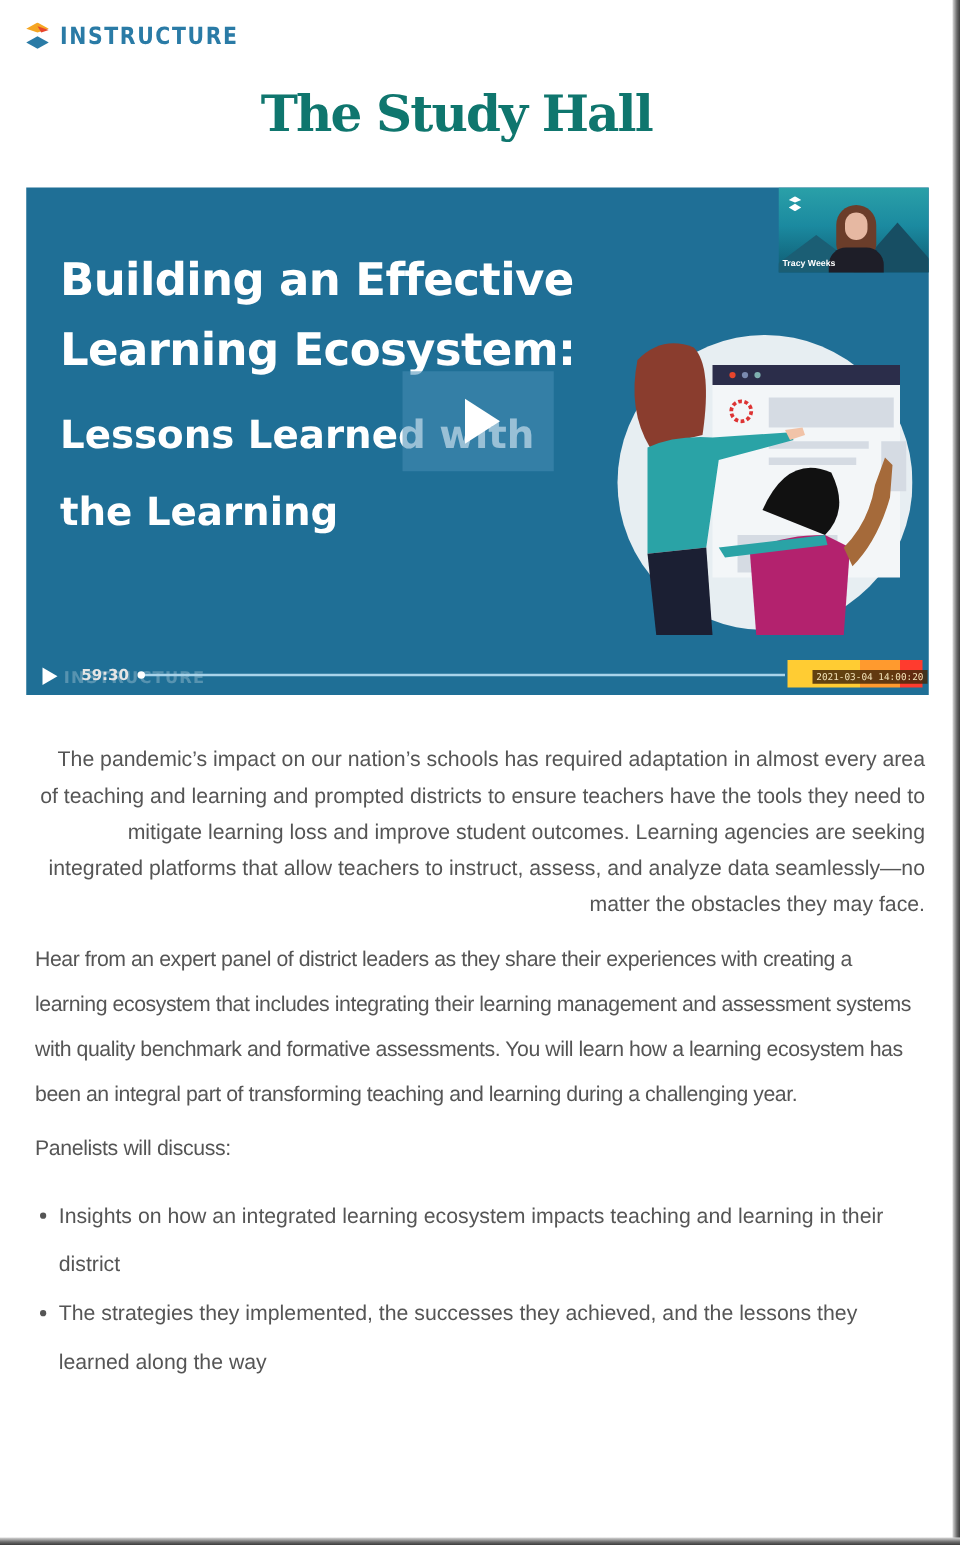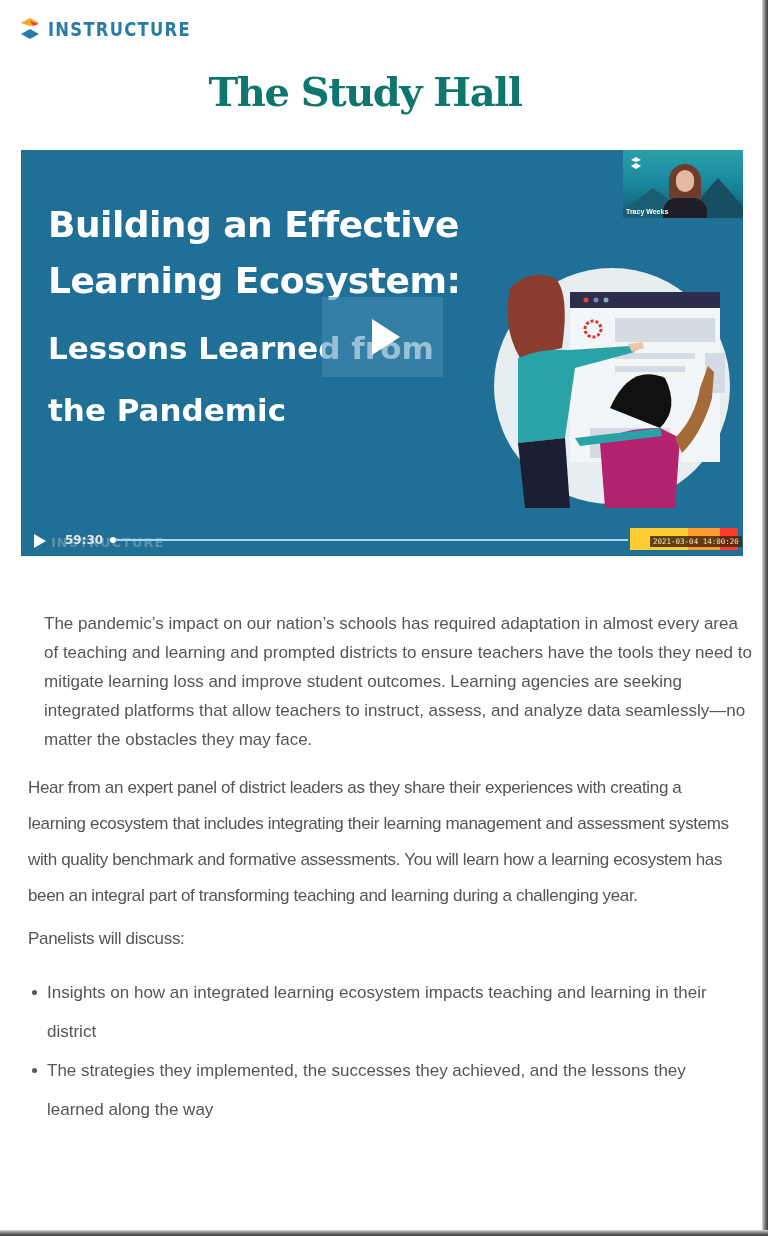--- a/index.html
+++ b/index.html
@@ -39,21 +39,21 @@
   .ctrl-play { position:absolute; left:13px; top:12px; width:0; height:0; border-top:7px solid transparent; border-bottom:7px solid transparent; border-left:12px solid #ffffff; cursor:pointer; }
   .ctrl-time { position:absolute; left:44px; top:11px; font-size:12px; font-weight:bold; color:#e5e5e5; font-family:"DejaVu Sans", sans-serif; }
   .ctrl-watermark { position:absolute; left:30px; top:13px; font-size:13px; color:rgba(255,255,255,0.25); letter-spacing:1px; font-weight:bold; font-family:"DejaVu Sans", sans-serif; }
   .progress { position:absolute; left:92px; top:17px; width:515px; height:2px; background:#a9d4ea; cursor:pointer; }
   .progress-knob { position:absolute; left:-3px; top:-2px; width:6px; height:6px; border-radius:3px; background:#ffffff; }
   .ts-bar { position:absolute; left:609px; top:6px; width:108px; height:22px; display:flex; }
   .ts-y { flex:55; background:#ffcc33; } .ts-o { flex:30; background:#ff9a2e; } .ts-r { flex:17; background:#ff3b2e; }
   .ts-text { position:absolute; left:629px; top:14px; background:rgba(70,40,10,0.85); color:#f3e3b8; font-size:7.5px; padding:1px 3px; font-family:"DejaVu Sans Mono", monospace; }
 
   .content { position:absolute; left:28px; top:593px; width:720px; color:#555555; font-family:"Liberation Sans", sans-serif; font-size:17px; }
-  .p1 { margin:16px; line-height:29px; width:712px; }
+  .p1 { margin:0; line-height:29px; width:712px;text-align:right; }
   .p2 { margin:12px 0 0 0; line-height:36px; width:712px; letter-spacing:-0.35px; }
   .p3 { margin:10px 0 0 0; line-height:29px; letter-spacing:-0.3px; }
   ul.bullets { margin:20px 0 0 0; padding:0 0 0 19px; list-style:none; }
   ul.bullets li { position:relative; line-height:39px; width:700px; }
   ul.bullets li::before { content:""; position:absolute; left:-15px; top:17px; width:5px; height:5px; border-radius:3px; background:#555; }
 </style>
 </head>
 <body>
 
 <div class="frame-right"></div>
@@ -66,22 +66,22 @@
     <polygon points="10,11 19,16 10,21 1,16" fill="#2a7ba6"></polygon>
   </svg>
   <span class="logo-text">INSTRUCTURE</span>
 </div>
 
 <div class="site-title">The Study Hall</div>
 
 <div class="video">
   <div class="slide-title st1">Building an Effective</div>
   <div class="slide-title st2">Learning Ecosystem:</div>
-  <div class="slide-title st3">Lessons Learned from</div>
-  <div class="slide-title st4">the Pandemic</div>
+  <div class="slide-title st3">Lessons Learned with</div>
+  <div class="slide-title st4">the Learning</div>
 
   <svg class="illus" viewBox="0 0 240 240">
     <circle cx="122" cy="118" r="118" fill="#e7eef2"></circle>
     <rect x="80" y="24" width="150" height="170" fill="#f3f6f8"></rect>
     <rect x="80" y="24" width="150" height="16" fill="#2b2d4a"></rect>
     <circle cx="96" cy="32" r="2.5" fill="#e8452c"></circle>
     <circle cx="106" cy="32" r="2.5" fill="#7a8ab0"></circle>
     <circle cx="116" cy="32" r="2.5" fill="#7fb0b0"></circle>
     <circle cx="103" cy="61" r="8" fill="none" stroke="#d33" stroke-width="3" stroke-dasharray="3 2"></circle>
     <rect x="125" y="50" width="100" height="24" fill="#d5dbe3"></rect>

